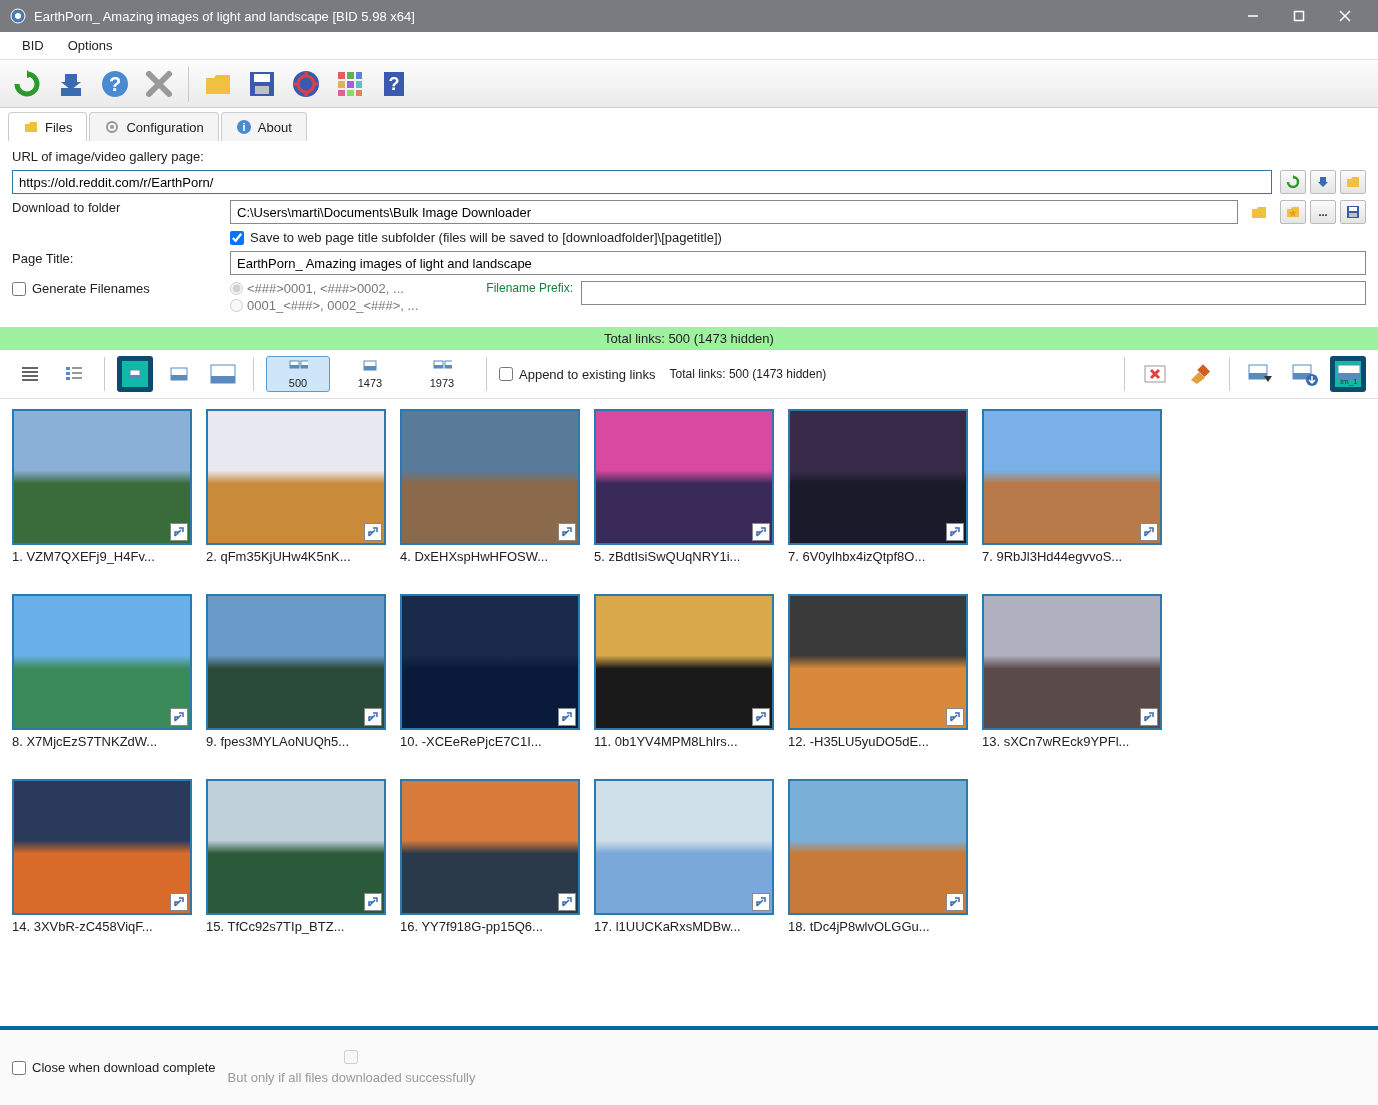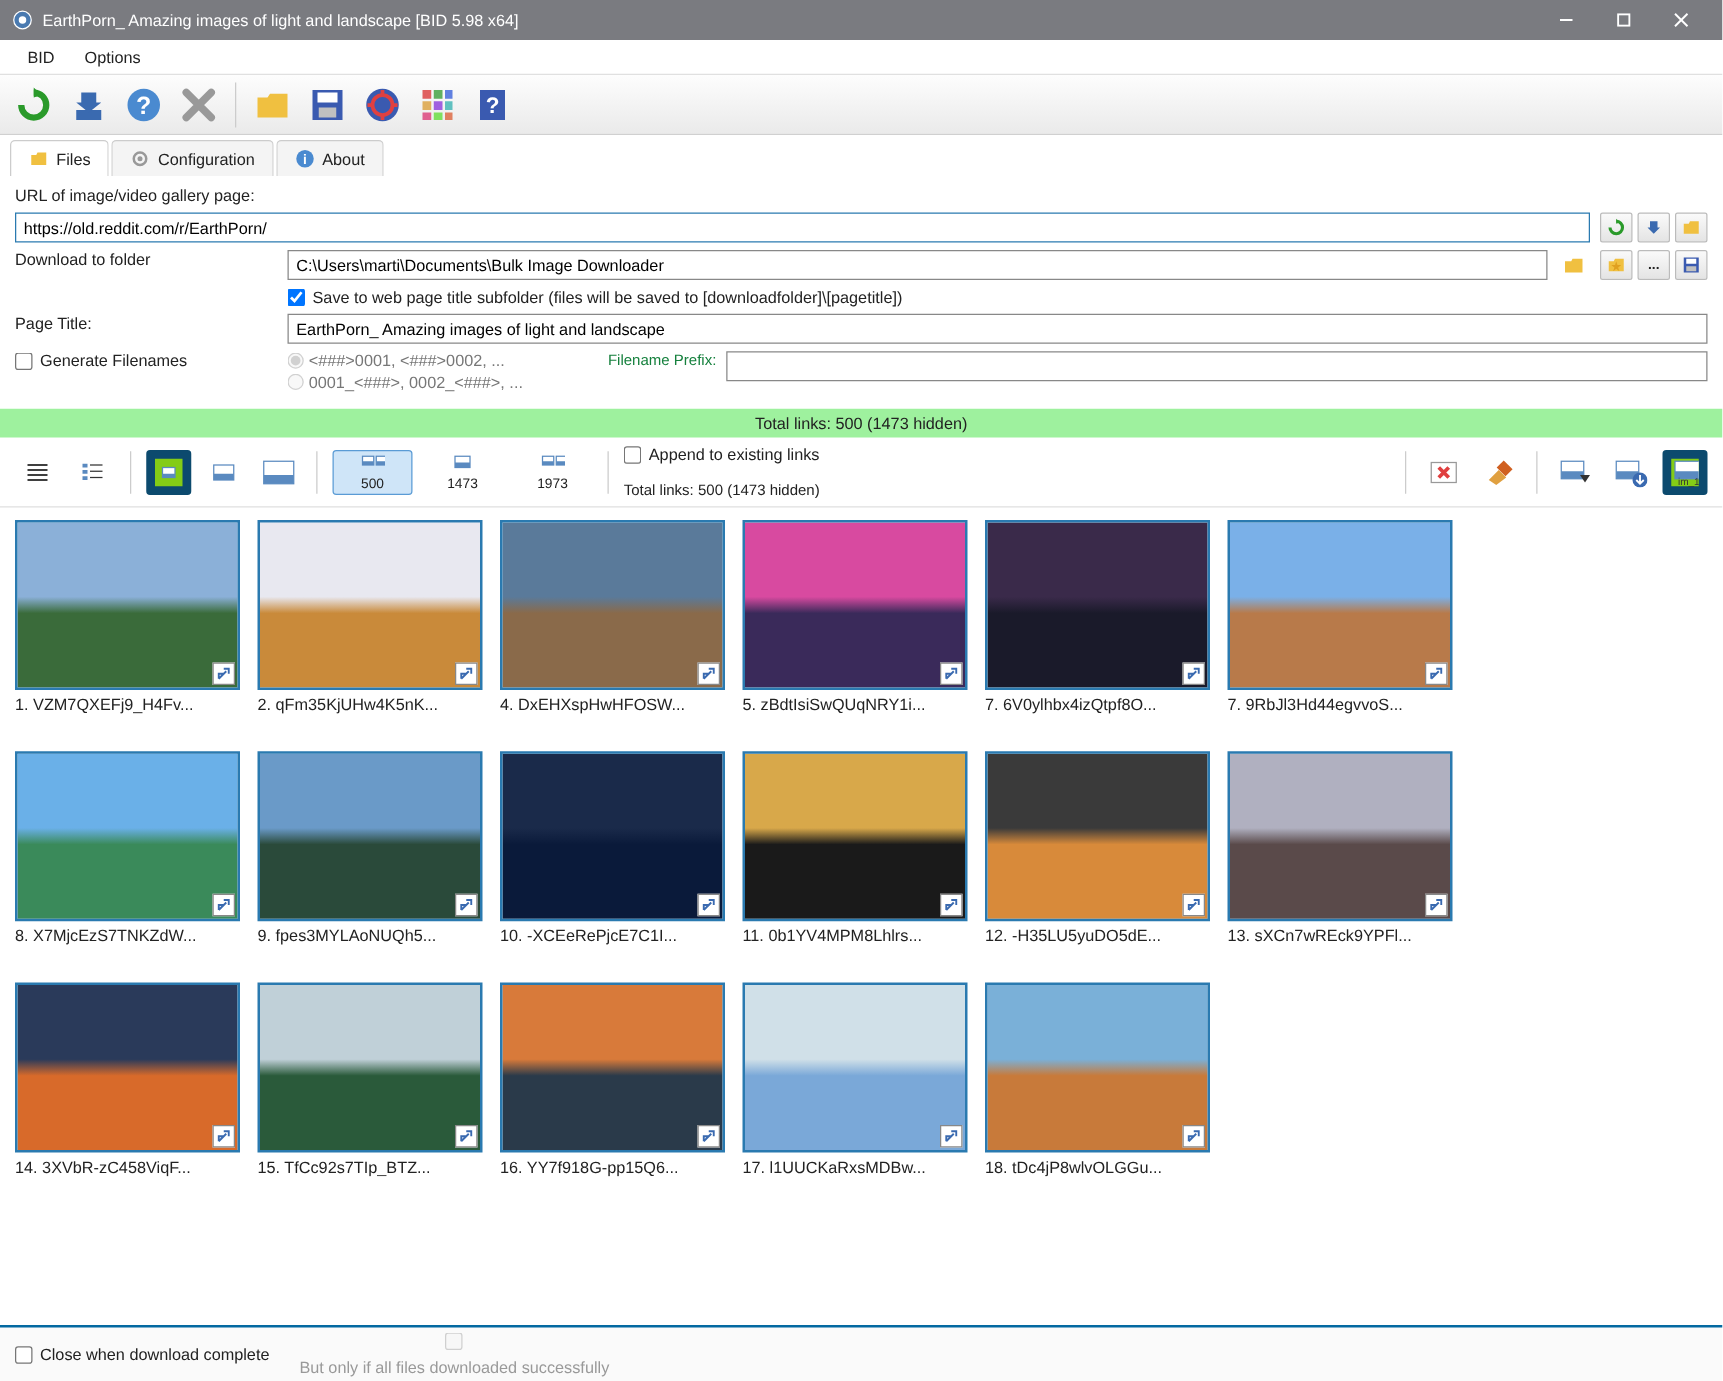--- a/index.html
+++ b/index.html
@@ -26,32 +26,32 @@
 .small-btn { width: 26px; height: 24px; border: 1px solid #bbb; background: linear-gradient(#fafafa,#e4e4e4); display: flex; align-items: center; justify-content: center; cursor: pointer; border-radius: 2px; }
 .btn-group { display: flex; gap: 4px; }
 .checkbox-row { display: flex; align-items: center; gap: 6px; font-size: 13px; }
 .checkbox-row input { width: 14px; height: 14px; }
 .radio-col { display: flex; flex-direction: column; gap: 2px; font-size: 13px; color: #777; }
 .radio-col label { display: flex; align-items: center; gap: 4px; }
 .status-bar { background: #9ef19e; text-align: center; padding: 4px; font-size: 13px; }
 .thumb-toolbar { display: flex; align-items: center; padding: 6px 12px; gap: 8px; border-bottom: 1px solid #e0e0e0; }
 .thumb-toolbar .sep { width: 1px; height: 34px; background: #ccc; margin: 0 4px; }
 .view-btn { width: 36px; height: 36px; border: 1px solid transparent; display: flex; align-items: center; justify-content: center; cursor: pointer; border-radius: 3px; }
-.view-btn.active { background: #84cc16; border: 7px solid #0c4a6e; }
+.view-btn.active { background: #14b8a6; border: 5px solid #0c4a6e; }
 .count-btn { display: flex; flex-direction: column; align-items: center; width: 64px; cursor: pointer; font-size: 11px; padding: 2px; border-radius: 3px; }
 .count-btn.active { background: #cfe5f8; border: 1px solid #5a9bd5; }
 .count-btn .ic { width: 20px; height: 16px; margin-bottom: 2px; }
 .spacer { flex: 1; }
 .gallery-wrap { flex: 1; overflow: hidden; position: relative; display: flex; }
 .gallery { flex: 1; overflow-y: scroll; padding: 10px 12px; display: grid; grid-template-columns: repeat(6, 182px); gap: 30px 12px; align-content: start; }
 .thumb { width: 182px; }
 .thumb-img { width: 180px; height: 136px; border: 2px solid #2a7ab0; position: relative; background: #444; }
 .thumb-badge { position: absolute; bottom: 2px; right: 2px; width: 18px; height: 18px; background: #fff; border: 1px solid #888; display: flex; align-items: center; justify-content: center; }
 .thumb-label { font-size: 13px; margin-top: 4px; white-space: nowrap; overflow: hidden; text-overflow: ellipsis; }
-.footer { border-top: 2px solid #0369a1; padding: 4px 12px; display: flex; align-items: center; gap: 24px; background: #fafafa; font-size: 13px; }
+.footer { border-top: 4px solid #0369a1; padding: 20px 12px; display: flex; align-items: center; gap: 12px; background: #fafafa; font-size: 13px; }
 .footer .disabled { color: #999; flex-direction: column; }
 svg { display: block; }
 </style>
 </head>
 <body>
 
 <div class="titlebar">
   <span class="app-icon">
     <svg width="16" height="16">
         <circle cx="8" cy="8" r="7" fill="#4a7ab0" stroke="#fff" stroke-width="1"></circle>
@@ -332,21 +332,21 @@
   <div class="count-btn">
       <svg class="ic" width="24" height="16">
         <rect x="2" y="2" width="9" height="7" fill="#fff" stroke="#5a8ac0"></rect>
         <rect x="13" y="2" width="9" height="7" fill="#fff" stroke="#5a8ac0"></rect>
         <rect x="2" y="6" width="9" height="3" fill="#5a8ac0"></rect>
         <rect x="13" y="6" width="9" height="3" fill="#5a8ac0"></rect>
       </svg>
       <span>1973</span>
     </div>
   <div class="sep"></div>
-  <div style="display:flex;flex-direction:column;gap:14px">
+  <div style="display:flex;flex-direction:row;gap:14px">
     <div class="checkbox-row">
         <input type="checkbox" style="">
         <span>Append to existing links</span>
       </div>
     <span>Total links: 500 (1473 hidden)</span>
   </div>
   <div class="spacer"></div>
   <div class="sep"></div>
   <div class="view-btn">
       <svg width="28" height="24">

